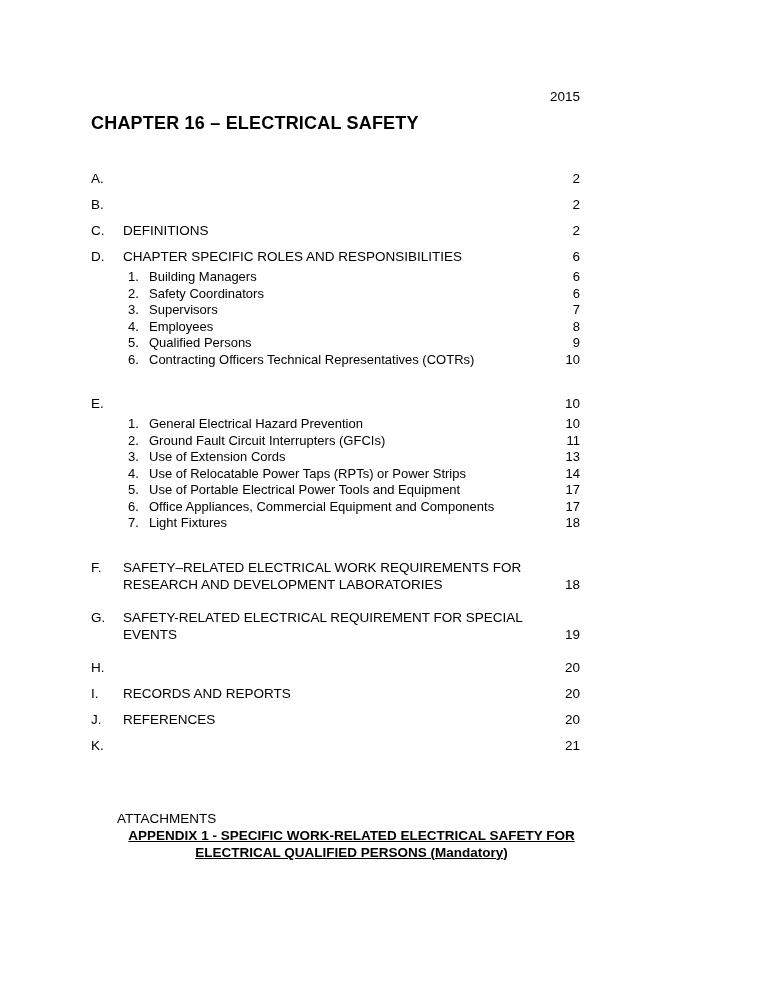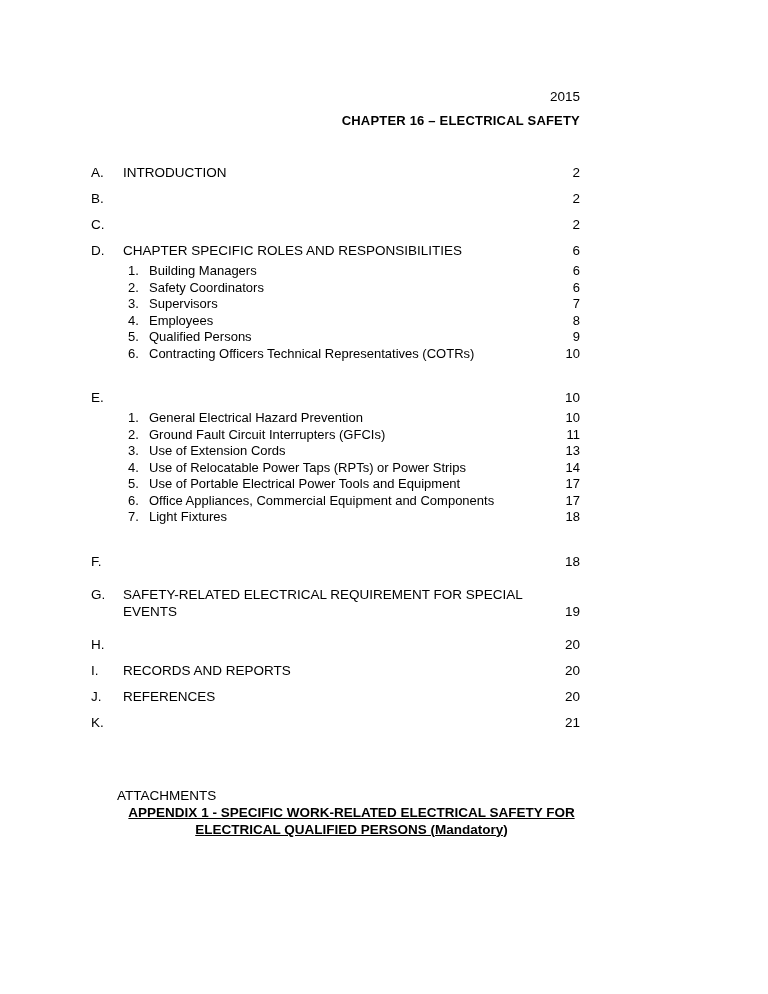--- a/index.html
+++ b/index.html
@@ -17,22 +17,22 @@
     overflow: hidden;
     position: relative;
   }
   .year-line {
     text-align: right;
     font-size: 13.5px;
     line-height: 17px;
     margin-bottom: 6px;
   }
   .doc-title {
-    text-align: right;
-    font-size: 13px;
+    text-align: left;
+    font-size: 18px;
     font-weight: bold;
     margin: 8px 0 36px 0;
     letter-spacing: 0.2px;
   }
   .toc { width: 100%; }
   .toc-row {
     display: flex;
     align-items: flex-start;
     font-size: 13.5px;
     line-height: 17px;
@@ -101,29 +101,29 @@
 
 <div class="page">
 
   <div class="year-line">2015</div>
 
   <div class="doc-title">CHAPTER 16 – ELECTRICAL SAFETY</div>
 
   <div class="toc">
       <div class="toc-row">
         <span class="letter">A.</span>
-        <span class="label">INTRODUCTION</span>
         <span class="page-num">2</span>
       </div>
       <div class="toc-row">
         <span class="letter">B.</span>
         <span class="page-num">2</span>
       </div>
       <div class="toc-row">
         <span class="letter">C.</span>
+        <span class="label">DEFINITIONS</span>
         <span class="page-num">2</span>
       </div>
       <div class="toc-row has-children">
         <span class="letter">D.</span>
         <span class="label">CHAPTER SPECIFIC ROLES AND RESPONSIBILITIES</span>
         <span class="page-num">6</span>
       </div>
       <div class="sub-list">
         <div class="sub-row">
           <span class="sub-num">1.</span>
@@ -192,20 +192,21 @@
           <span class="sub-page">17</span>
         </div>
         <div class="sub-row">
           <span class="sub-num">7.</span>
           <span class="sub-label">Light Fixtures</span>
           <span class="sub-page">18</span>
         </div>
       </div>
       <div class="toc-row" style="margin-bottom: 16px;">
         <span class="letter">F.</span>
+        <span class="label">SAFETY–RELATED ELECTRICAL WORK REQUIREMENTS FOR RESEARCH AND DEVELOPMENT LABORATORIES</span>
         <span class="page-num">18</span>
       </div>
       <div class="toc-row" style="margin-bottom: 16px;">
         <span class="letter">G.</span>
         <span class="label">SAFETY-RELATED ELECTRICAL REQUIREMENT FOR SPECIAL EVENTS</span>
         <span class="page-num">19</span>
       </div>
       <div class="toc-row">
         <span class="letter">H.</span>
         <span class="page-num">20</span>

